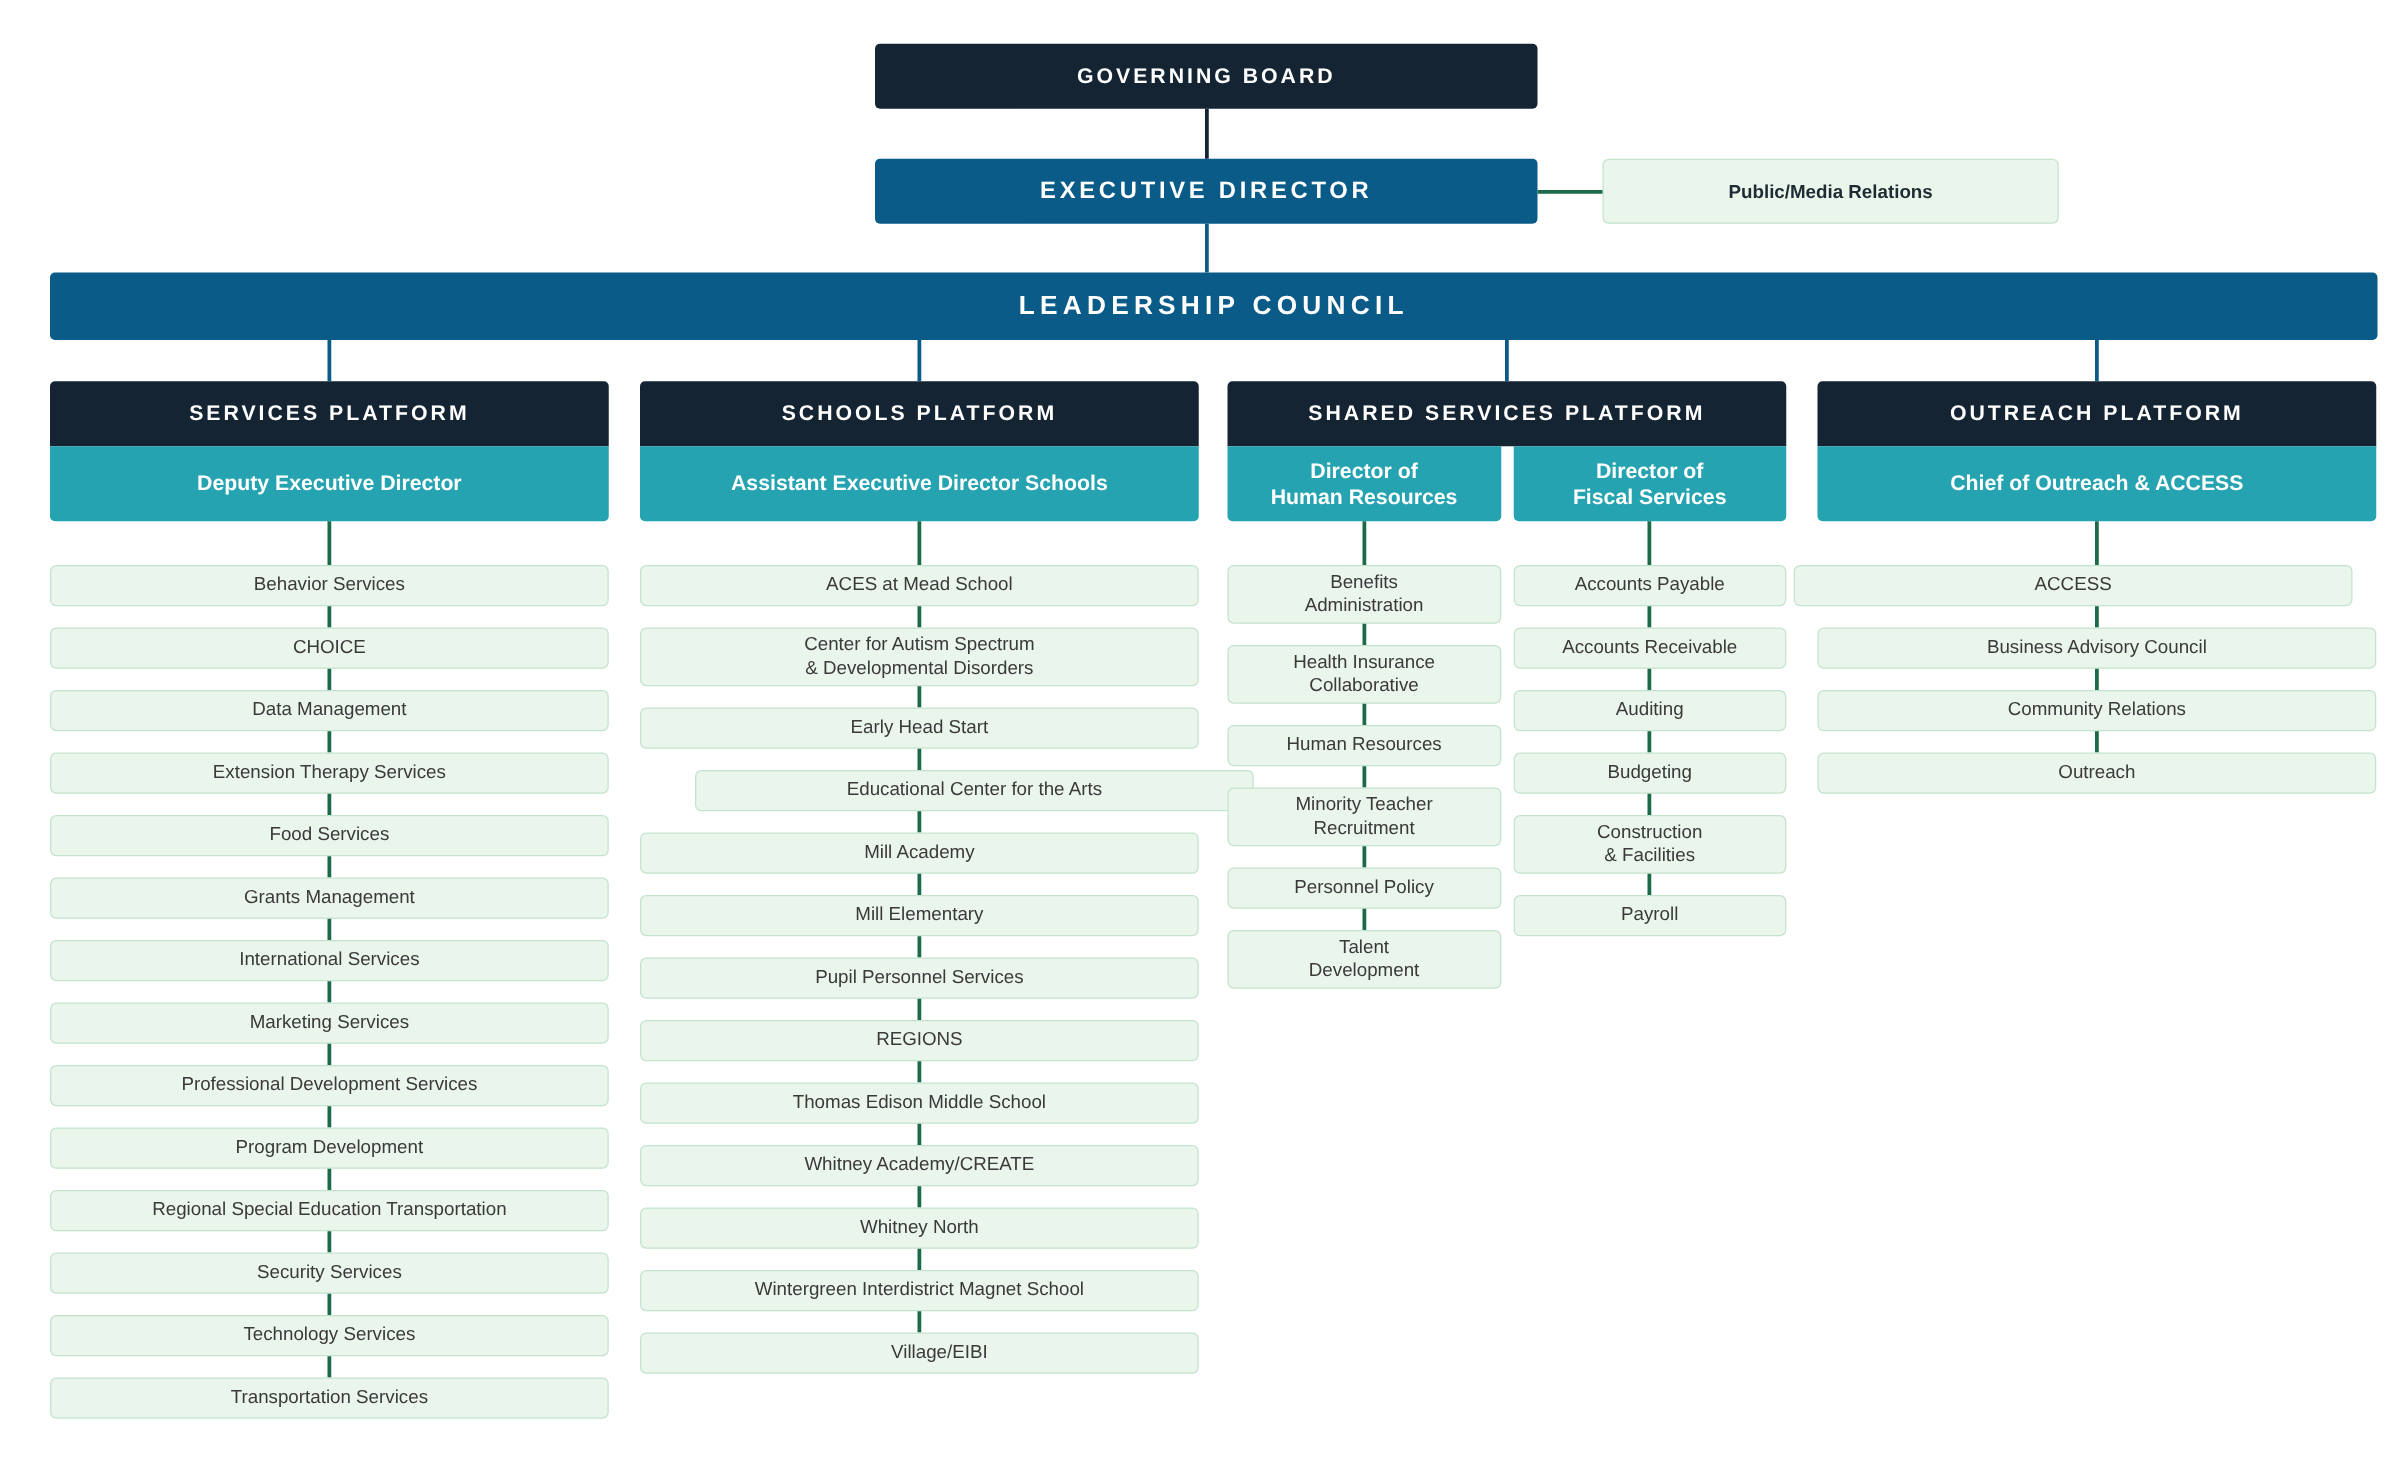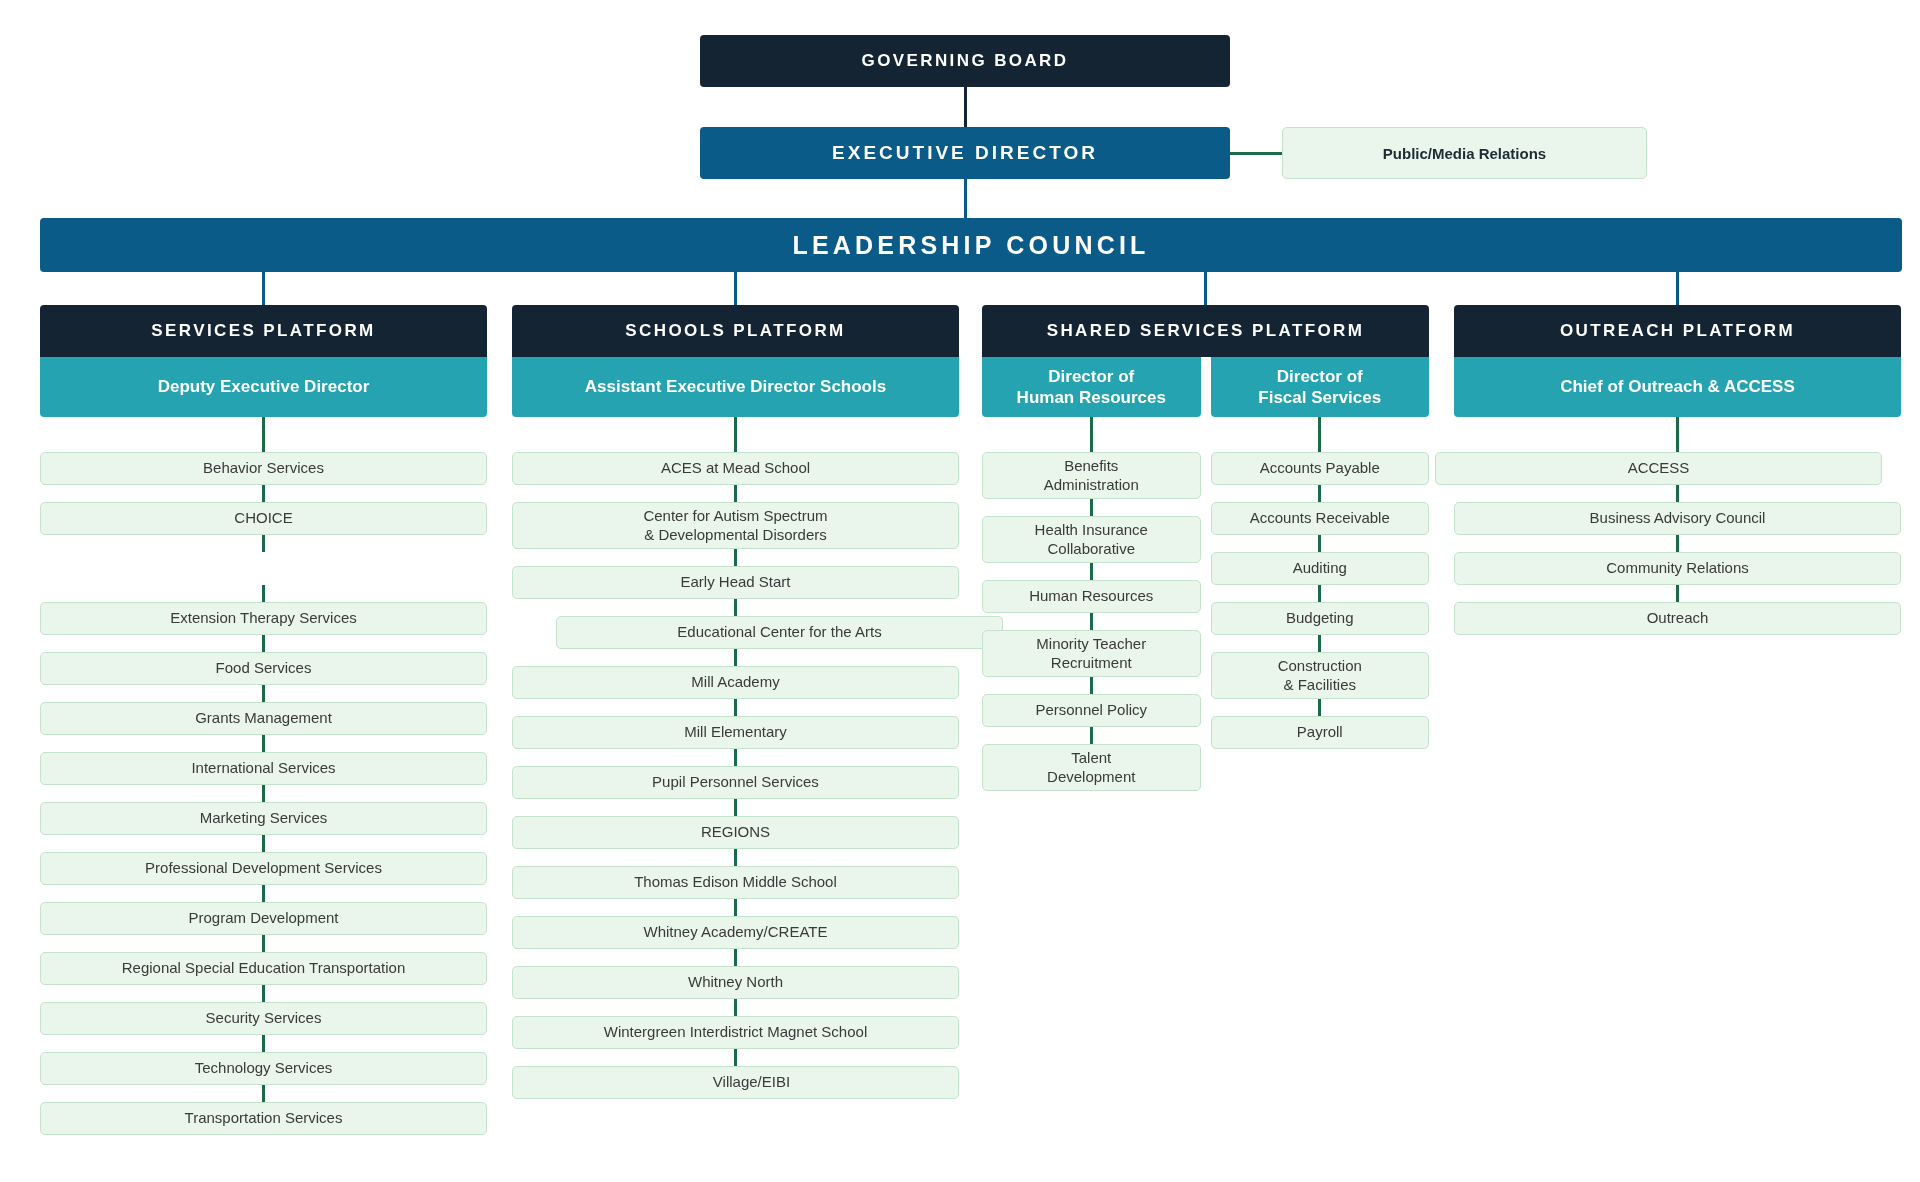--- a/index.html
+++ b/index.html
@@ -44,21 +44,21 @@
     background: #0b5b89;
     color: #ffffff;
     font-size: 19px;
     font-weight: 700;
     letter-spacing: 3.0px;
   }
 
   .box-council {
     background: #0b5b89;
     color: #ffffff;
-    font-size: 25px;
+    font-size: 21px;
     font-weight: 700;
     letter-spacing: 4.2px;
   }
 
   .box-teal {
     background: #26a3b0;
     color: #ffffff;
     font-size: 17px;
     font-weight: 700;
     line-height: 1.25;
@@ -106,20 +106,21 @@
     <div class="box box-council" style="left: 40px; top: 218px; width: 1862px; height: 54px;">LEADERSHIP COUNCIL</div>
     <div class="conn conn-v c-blue" style="left: 963.5px; top: 179px; height: 39px;"></div>
     <div class="conn conn-v c-blue" style="left: 262px; top: 272px; height: 33px;"></div>
     <div class="box box-dark" style="left: 40px; top: 305px; width: 447px; height: 52px; border-radius: 4px 4px 0px 0px;">SERVICES PLATFORM</div>
     <div class="box box-teal" style="left: 40px; top: 357px; width: 447px; height: 60px; border-radius: 0px 0px 4px 4px;">Deputy Executive Director</div>
     <div class="conn conn-v c-green" style="left: 262px; top: 417px; height: 35px;"></div>
     <div class="box box-leaf" style="left: 40px; top: 452px; width: 447px; height: 33px;">Behavior Services</div>
     <div class="conn conn-v c-green" style="left: 262px; top: 485px; height: 17px;"></div>
     <div class="box box-leaf" style="left: 40px; top: 502px; width: 447px; height: 33px;">CHOICE</div>
     <div class="conn conn-v c-green" style="left: 262px; top: 535px; height: 17px;"></div>
+    <div class="box box-leaf" style="left: 40px; top: 552px; width: 447px; height: 33px;">Data Management</div>
     <div class="conn conn-v c-green" style="left: 262px; top: 585px; height: 17px;"></div>
     <div class="box box-leaf" style="left: 40px; top: 602px; width: 447px; height: 33px;">Extension Therapy Services</div>
     <div class="conn conn-v c-green" style="left: 262px; top: 635px; height: 17px;"></div>
     <div class="box box-leaf" style="left: 40px; top: 652px; width: 447px; height: 33px;">Food Services</div>
     <div class="conn conn-v c-green" style="left: 262px; top: 685px; height: 17px;"></div>
     <div class="box box-leaf" style="left: 40px; top: 702px; width: 447px; height: 33px;">Grants Management</div>
     <div class="conn conn-v c-green" style="left: 262px; top: 735px; height: 17px;"></div>
     <div class="box box-leaf" style="left: 40px; top: 752px; width: 447px; height: 33px;">International Services</div>
     <div class="conn conn-v c-green" style="left: 262px; top: 785px; height: 17px;"></div>
     <div class="box box-leaf" style="left: 40px; top: 802px; width: 447px; height: 33px;">Marketing Services</div>

